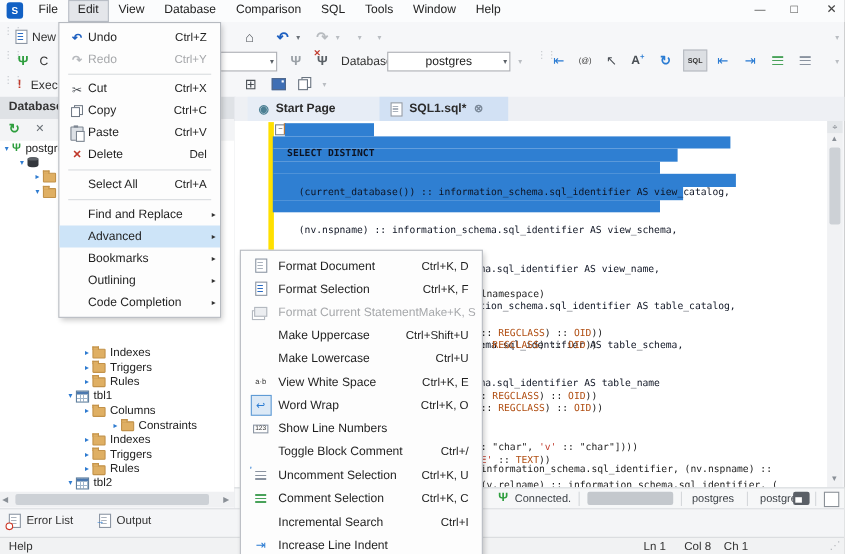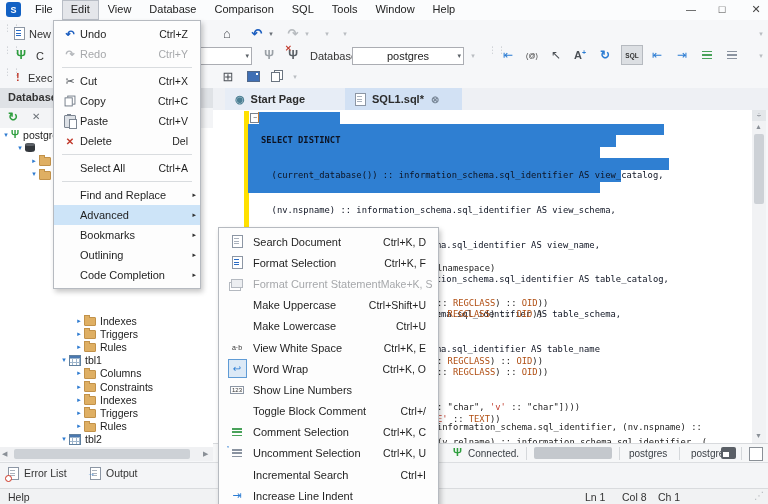--- a/index.html
+++ b/index.html
@@ -251,21 +251,21 @@
     <div class="trow" style="padding-left:59px">
       <span class="chev">▾</span>
       <div class="tblic"></div>
       <span class="tlabel">tbl1</span>
     </div>
     <div class="trow" style="padding-left:74px">
       <span class="chev">▸</span>
       <div class="folder"></div>
       <span class="tlabel">Columns</span>
     </div>
-    <div class="trow" style="padding-left:74px">
+    <div class="trow" style="padding-left:100px">
       <span class="chev">▸</span>
       <div class="folder"></div>
       <span class="tlabel">Constraints</span>
     </div>
     <div class="trow" style="padding-left:74px">
       <span class="chev">▸</span>
       <div class="folder"></div>
       <span class="tlabel">Indexes</span>
     </div>
     <div class="trow" style="padding-left:74px">
@@ -465,21 +465,21 @@
       <span class="msc"></span>
       <span class="marrow">▸</span>
     </div>
   </div>
 
   <div id="advmenu">
     <div class="mi">
       <span class="mico">
           <div class="docic"></div>
         </span>
-      <span class="mlabel">Search Document</span>
+      <span class="mlabel">Format Document</span>
       <span class="msc">Ctrl+K, D</span>
     </div>
     <div class="mi">
       <span class="mico">
           <div class="docic blue"></div>
         </span>
       <span class="mlabel">Format Selection</span>
       <span class="msc">Ctrl+K, F</span>
     </div>
     <div class="mi dis">
@@ -519,39 +519,39 @@
       <span class="mico">
           <span style="border:1px solid #8c96a4;font-size:6px;padding:0 1px;color:#333">123</span>
         </span>
       <span class="mlabel">Show Line Numbers</span>
       <span class="msc"></span>
     </div>
     <div class="mi">
       <span class="mico"></span>
       <span class="mlabel">Toggle Block Comment</span>
       <span class="msc">Ctrl+/</span>
-    </div>
-    <div class="mi">
-      <span class="mico">
-          <div class="bars"></div>
-        </span>
-      <span class="mlabel">Comment Selection</span>
-      <span class="msc">Ctrl+K, C</span>
     </div>
     <div class="mi">
       <span class="mico">
           <div style="position:relative">
             <div class="bars gray"></div>
             <span class="abs c-blue" style="left:-5px;top:-4px;font-size:7px;font-weight:bold">’</span>
           </div>
         </span>
       <span class="mlabel">Uncomment Selection</span>
       <span class="msc">Ctrl+K, U</span>
     </div>
     <div class="mi">
+      <span class="mico">
+          <div class="bars"></div>
+        </span>
+      <span class="mlabel">Comment Selection</span>
+      <span class="msc">Ctrl+K, C</span>
+    </div>
+    <div class="mi">
       <span class="mico"></span>
       <span class="mlabel">Incremental Search</span>
       <span class="msc">Ctrl+I</span>
     </div>
     <div class="mi">
       <span class="mico c-blue">⇥</span>
       <span class="mlabel">Increase Line Indent</span>
       <span class="msc"></span>
     </div>
   </div>

